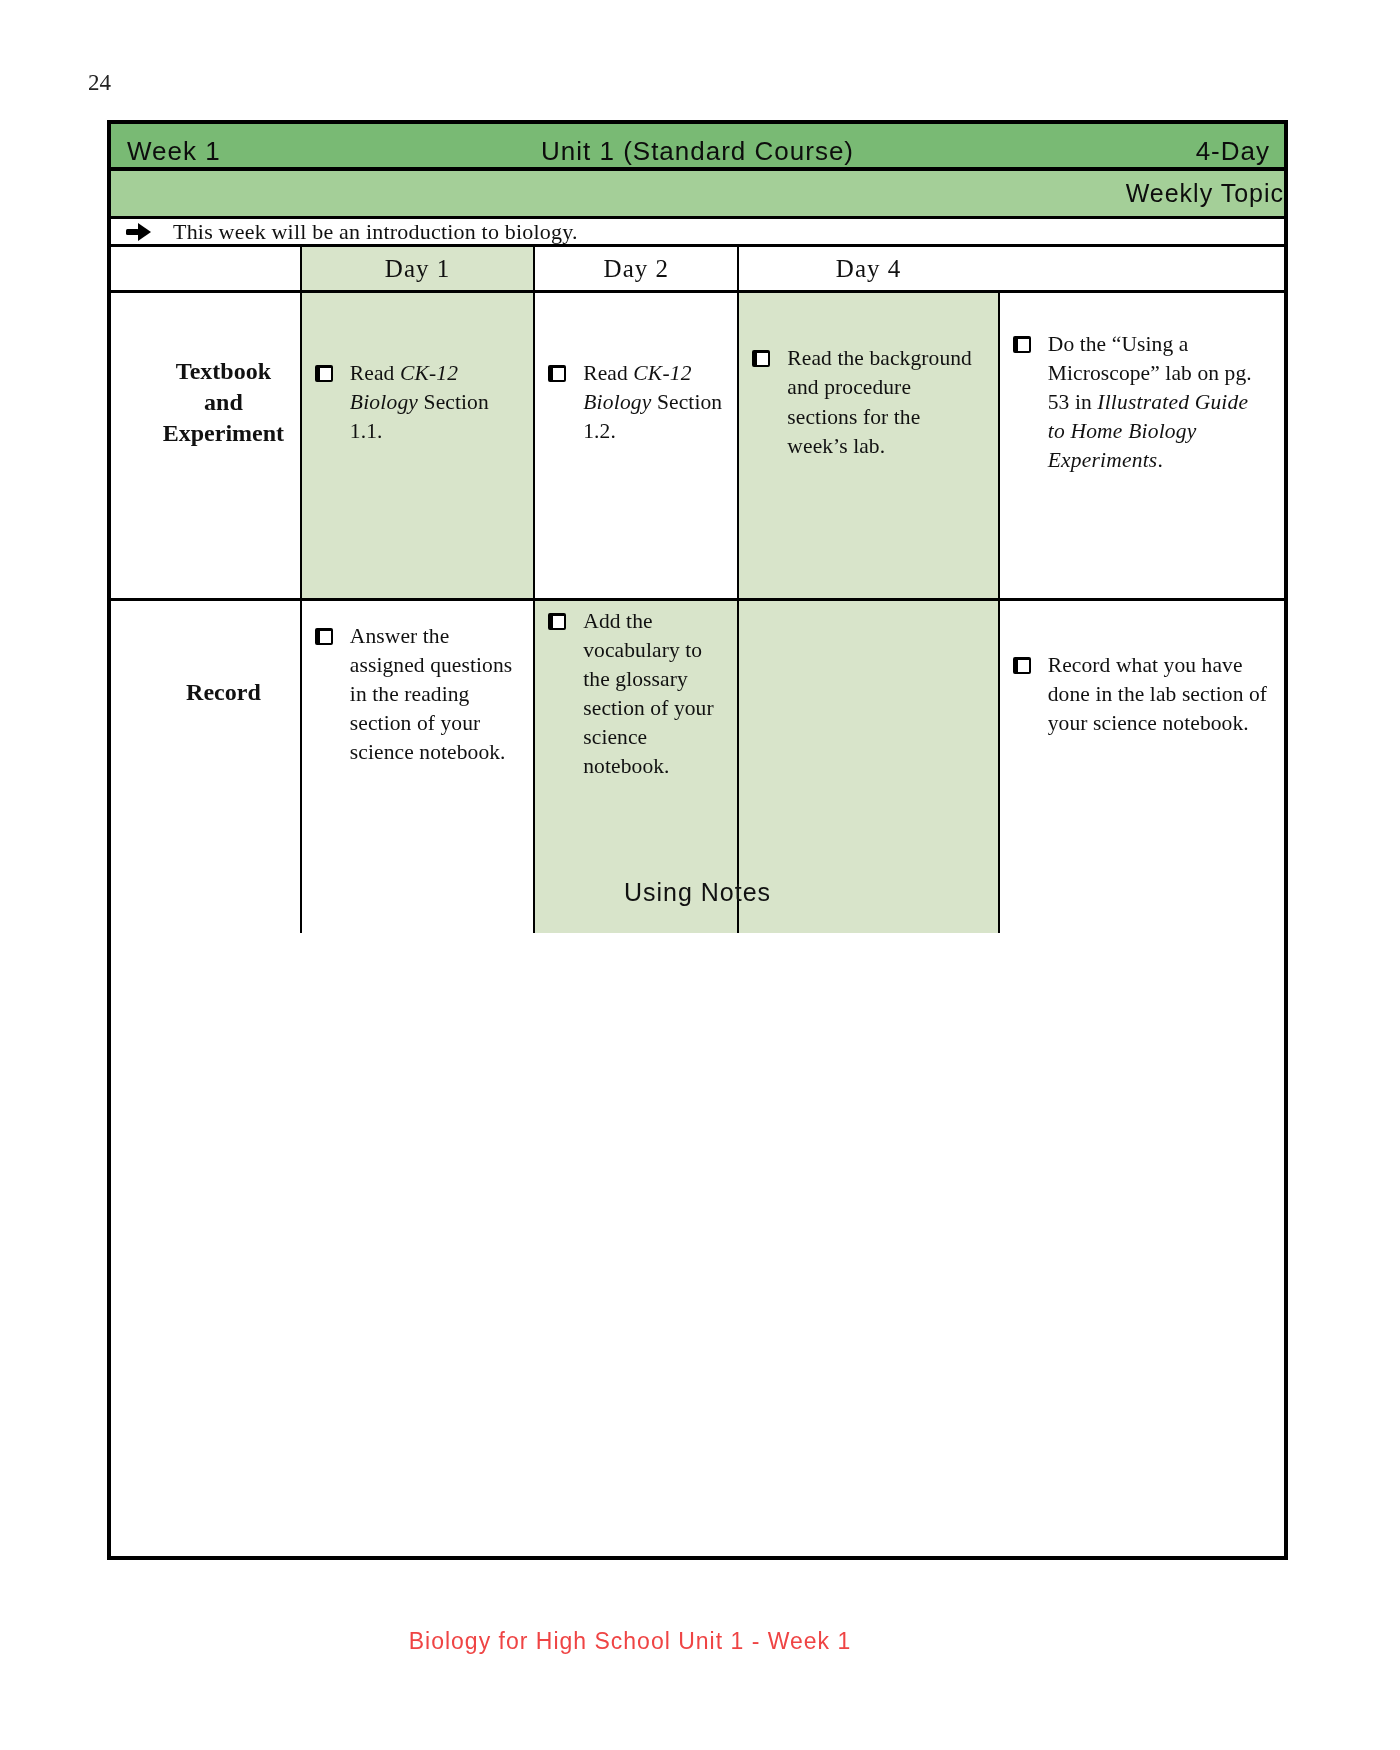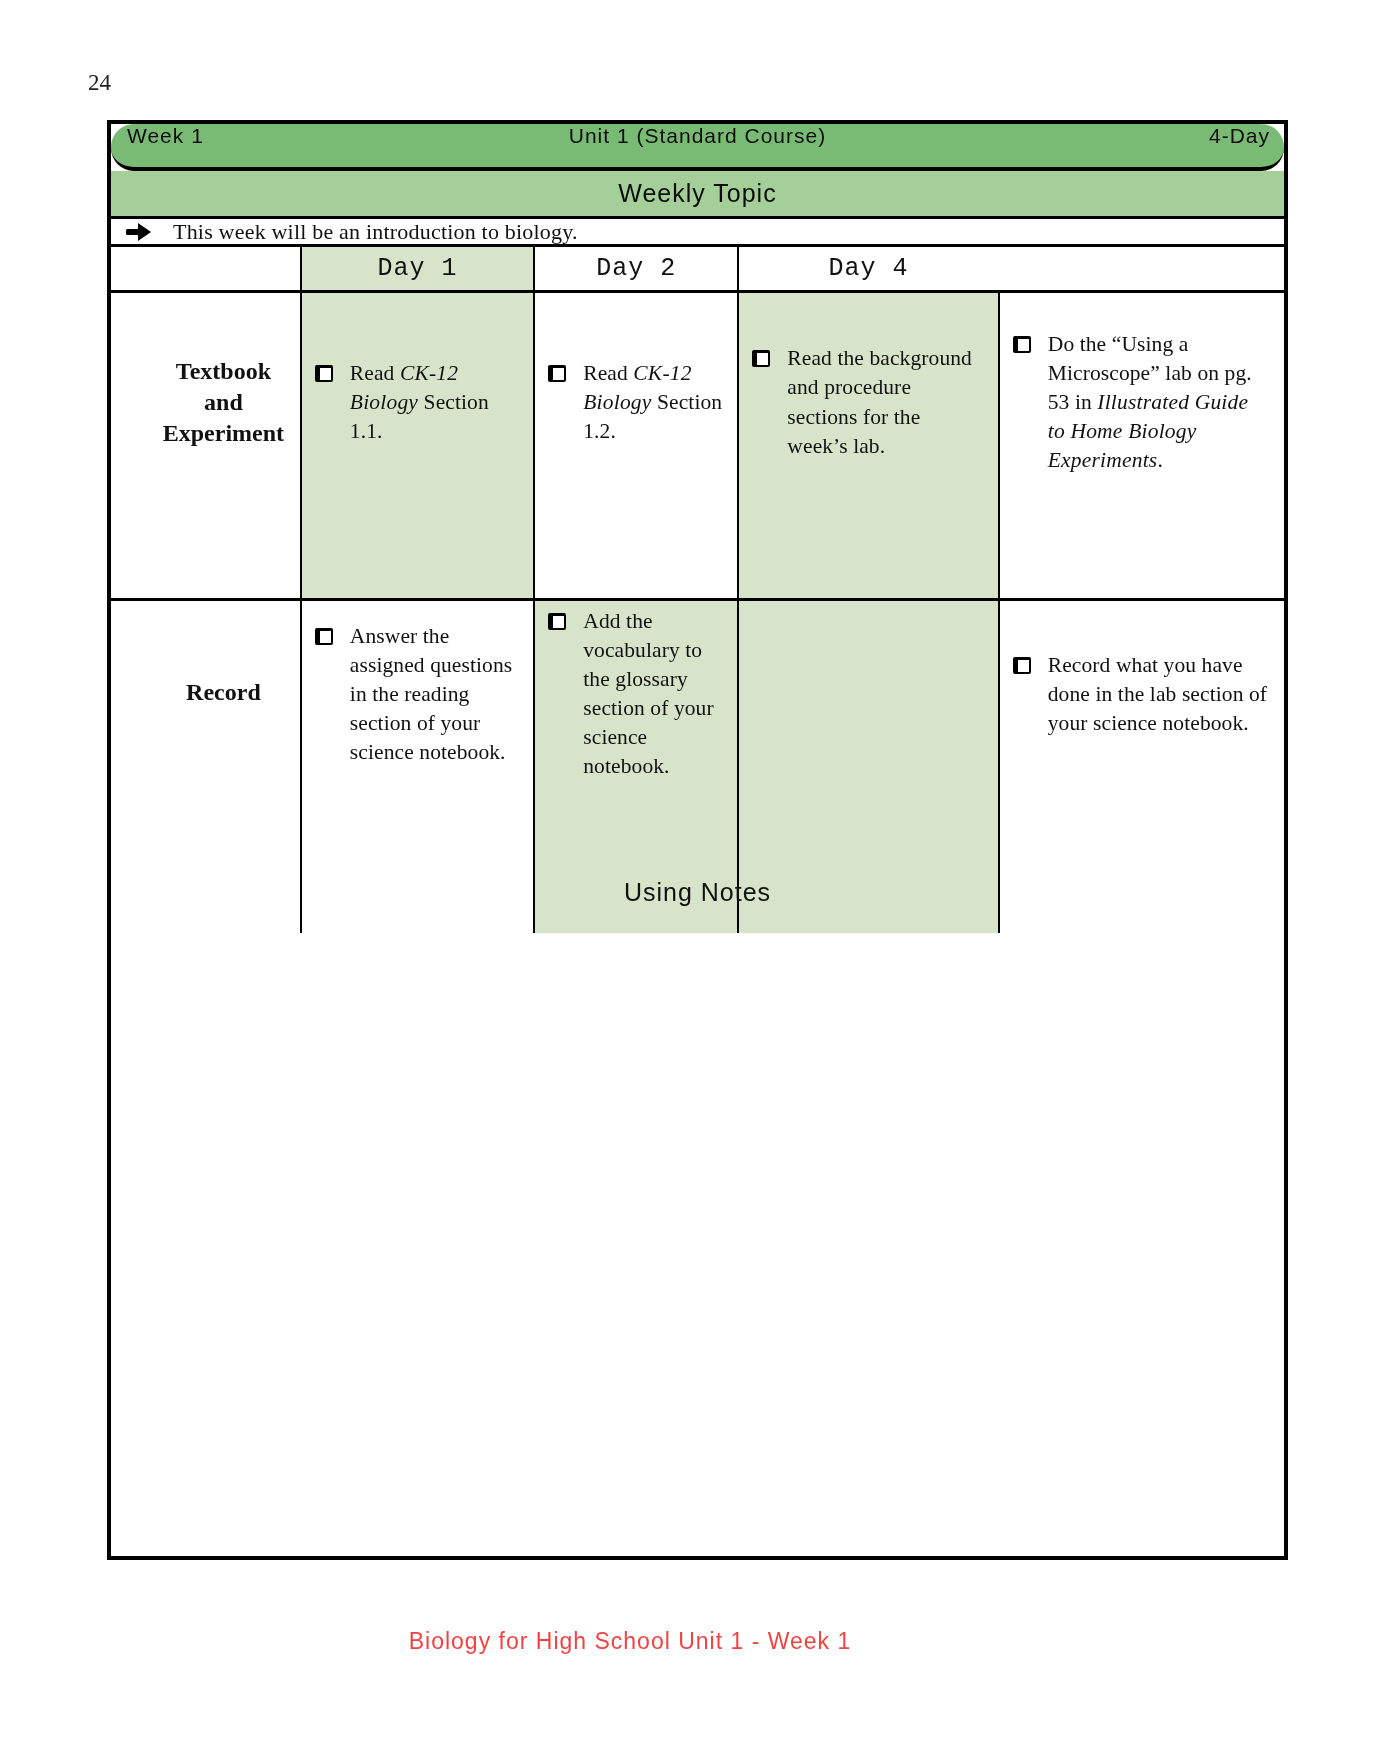--- a/index.html
+++ b/index.html
@@ -17,37 +17,37 @@
   }
 
   .planner {
     position: absolute; left: 107px; top: 120px; width: 1181px;
     border: 4px solid #000000;
     background: #ffffff;
   }
 
   
   .week-header {
-    display: flex; align-items: flex-start;
+    display: flex; align-items: flex-end;
     height: 47px;
     background: #79ba74;
     border-bottom: 4px solid #000000;
     font-family: "Liberation Sans", sans-serif;
-    font-size: 21px; letter-spacing: 1px; color: #0d0d0d; border-radius: 23px;
+    font-size: 26px; letter-spacing: 1px; color: #0d0d0d;
   }
   .week-header .wh-left  { flex: 0 0 25%; padding-left: 16px; text-align: left; }
   .week-header .wh-mid   { flex: 0 0 50%; text-align: center; }
   .week-header .wh-right { flex: 0 0 25%; padding-right: 14px; text-align: right; }
 
   
   .topic-bar {
     height: 48px;
     background: #a4cf98;
     border-bottom: 3px solid #000000;
-    display: flex; align-items: center; justify-content: center;
+    display: flex; align-items: center; justify-content: flex-end;
     font-family: "Liberation Sans", sans-serif;
     font-size: 25px; letter-spacing: 1px; color: #0d0d0d;
   }
 
   
   .note-row {
     height: 28px;
     background: #ffffff;
     border-bottom: 3px solid #000000;
     display: flex; align-items: center;
@@ -61,21 +61,21 @@
   .grid-row {
     display: grid;
     grid-template-columns: 16.1% 19.9% 17.4% 22.2% 24.4%;
   }
   .grid-row > div { border-left: 2px solid #000000; }
   .grid-row > div:first-child { border-left: none; padding-left: 36px; }
 
   .day-header-row {
     height: 46px;
     border-bottom: 3px solid #000000;
-    font-family: Liberation Mono, monospace;
+    font-family: Liberation Serif, serif;
     font-size: 25px; letter-spacing: 1px;
   }
   .day-header-row .day-cell {
     display: flex; align-items: center; justify-content: center;
     background: #ffffff;
   }
   .day-header-row .day-cell.shaded { background: #d8e4ca; }
 
   .schedule-row { border-bottom: 3px solid #000000; }
   .schedule-row.row-0 { height: 308px; }

